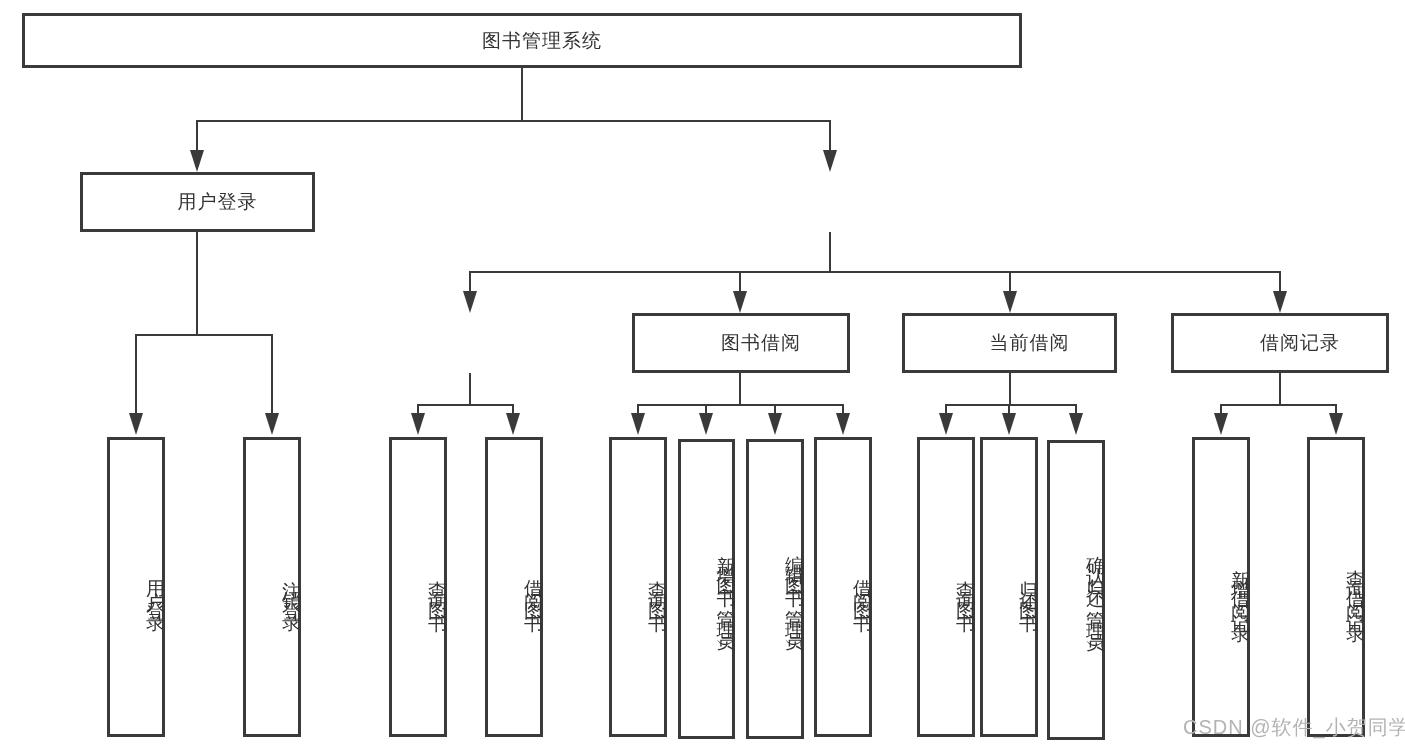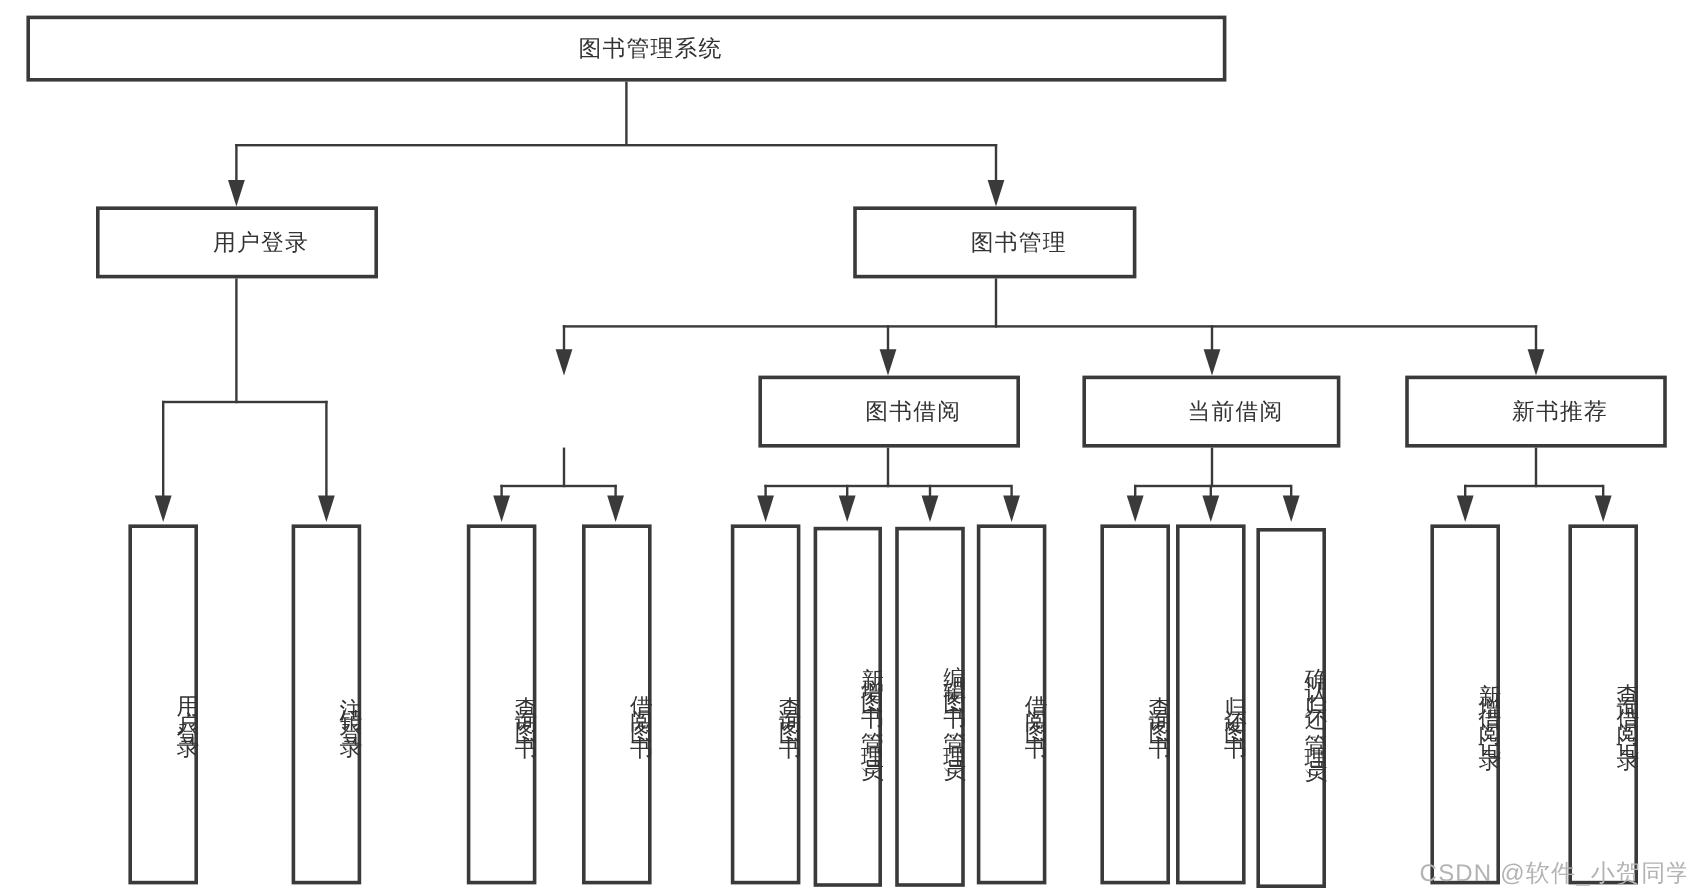--- a/index.html
+++ b/index.html
@@ -33,32 +33,29 @@
 
 <div id="canvas">
 
   <div class="box h" style="left:22px;top:13px;width:1000px;height:55px">
     <span>图书管理系统</span>
   </div>
 
   <div class="box h" style="left:80px;top:172px;width:235px;height:60px">
     <span>用户登录</span>
   </div>
-  <div class="box h" style="left:711px;top:172px;width:236px;height:60px">
-    <span>图书管理</span>
-  </div>
 
   <div class="box h" style="left:632px;top:313px;width:218px;height:60px">
     <span>图书借阅</span>
   </div>
   <div class="box h" style="left:902px;top:313px;width:215px;height:60px">
     <span>当前借阅</span>
   </div>
   <div class="box h" style="left:1171px;top:313px;width:218px;height:60px">
-    <span>新书推荐</span>
+    <span>借阅记录</span>
   </div>
 
   <div class="box v" style="left:107px;top:437px;width:58px;height:300px">
     <span>用户登录</span>
   </div>
   <div class="box v" style="left:243px;top:437px;width:58px;height:300px">
     <span>注销登录</span>
   </div>
 
   <div class="box v" style="left:389px;top:437px;width:58px;height:300px">

